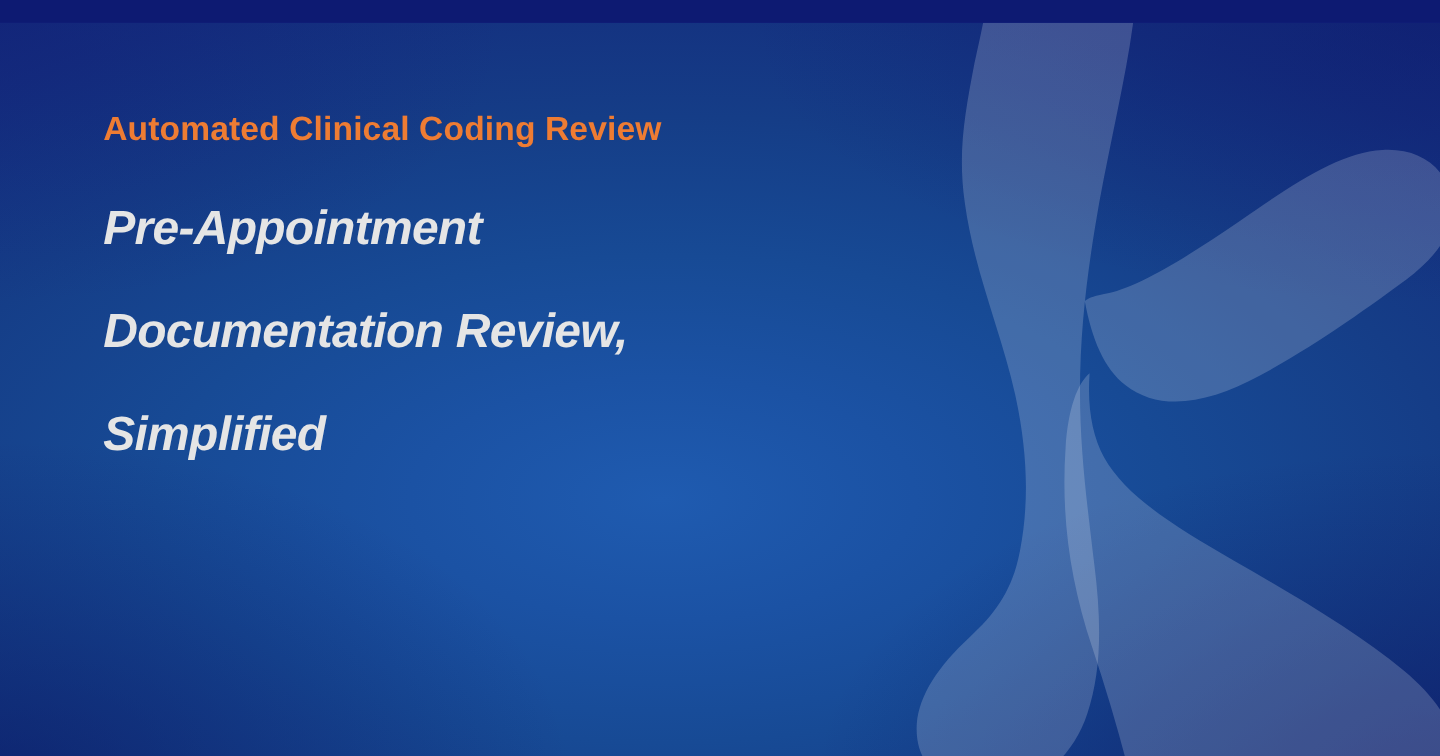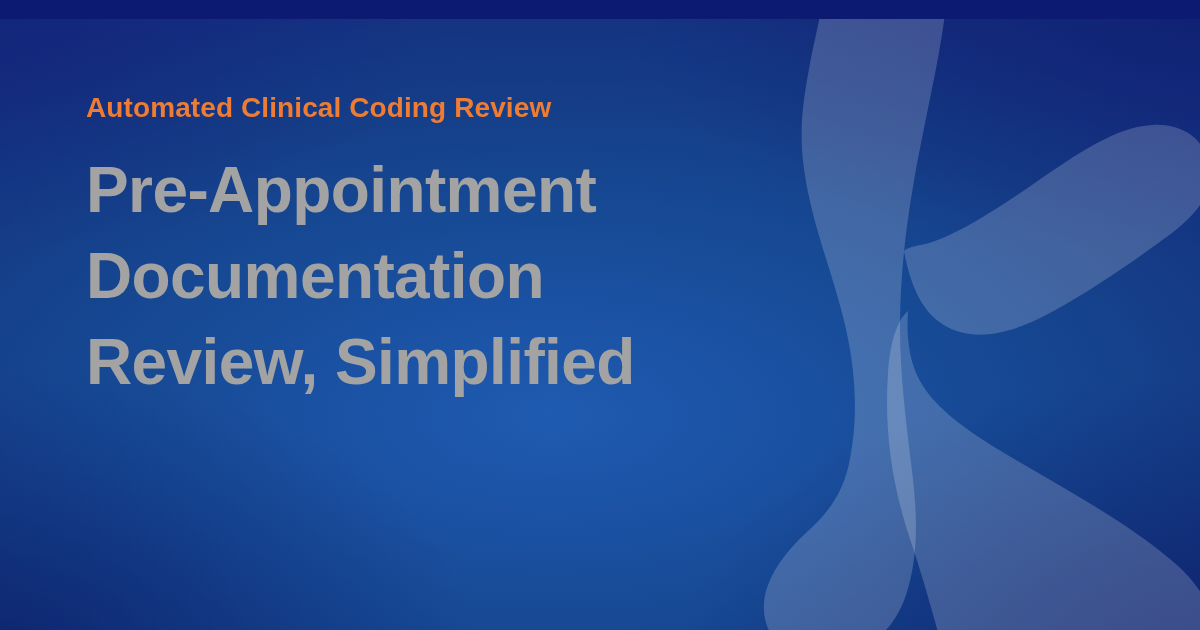--- a/index.html
+++ b/index.html
@@ -77,26 +77,27 @@
     margin: 0 0 22px 0;
     color: #ee7c33;
     font-size: 28px;
     font-weight: 700;
     letter-spacing: 0.1px;
     line-height: 1.2;
     white-space: nowrap;
   }
   .headline {
     margin: 0;
-    color: #a3a3a3;
-    font-size: 64px;
+    color: #e5e5e5;
+    font-size: 40px;
     font-weight: 700;
     line-height: 86px;
     letter-spacing: -0.6px;
     max-width: 590px;
+    font-style: italic;
   }
 </style>
 </head>
 <body>
 
 <div class="hero-banner">
 
   <div class="bg-base"></div>
   <div class="bg-corner-shade"></div>
 

